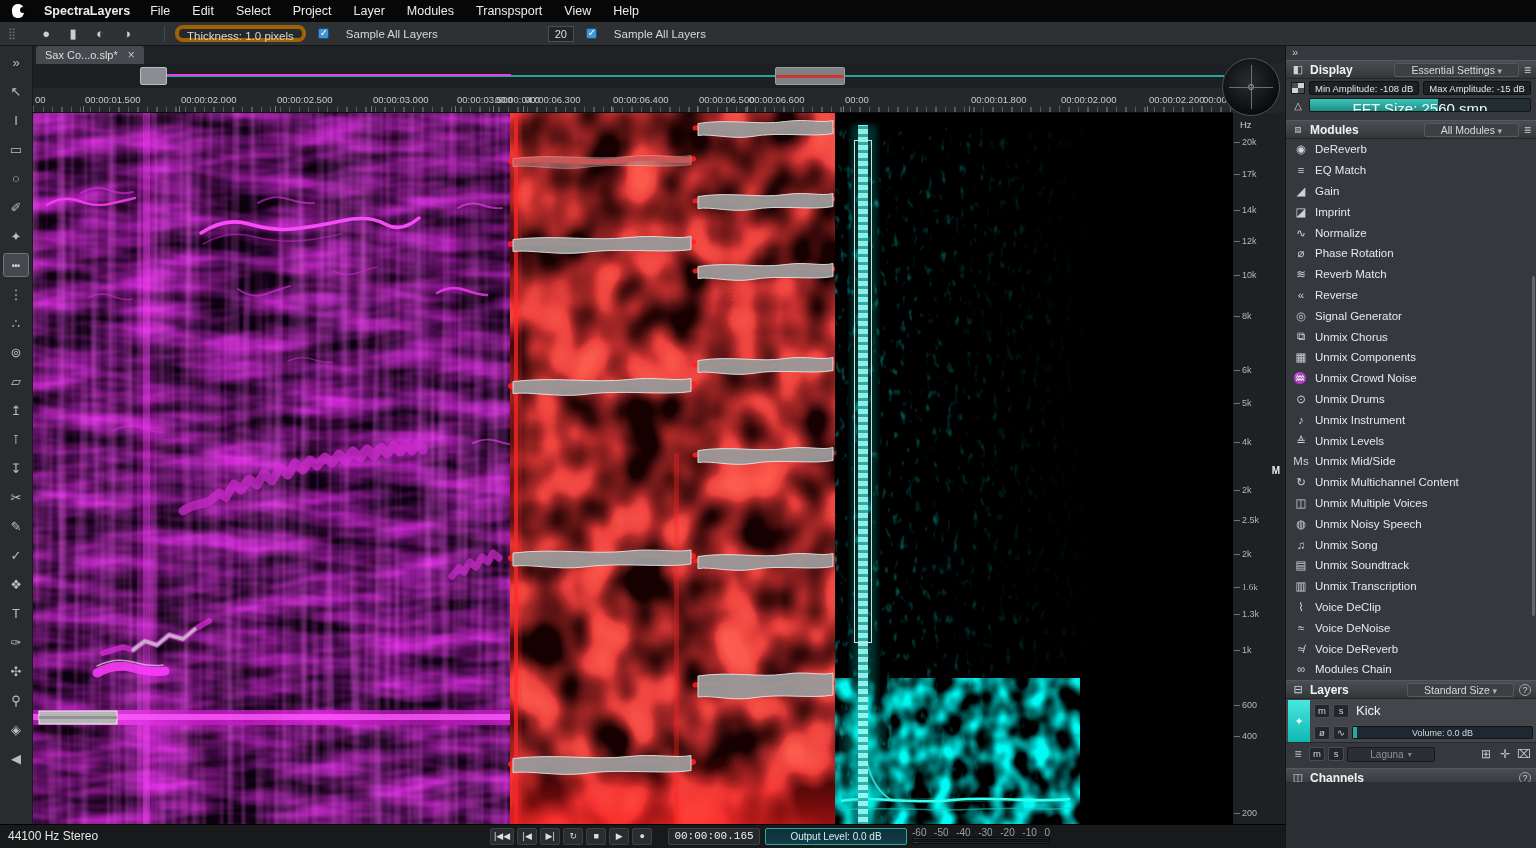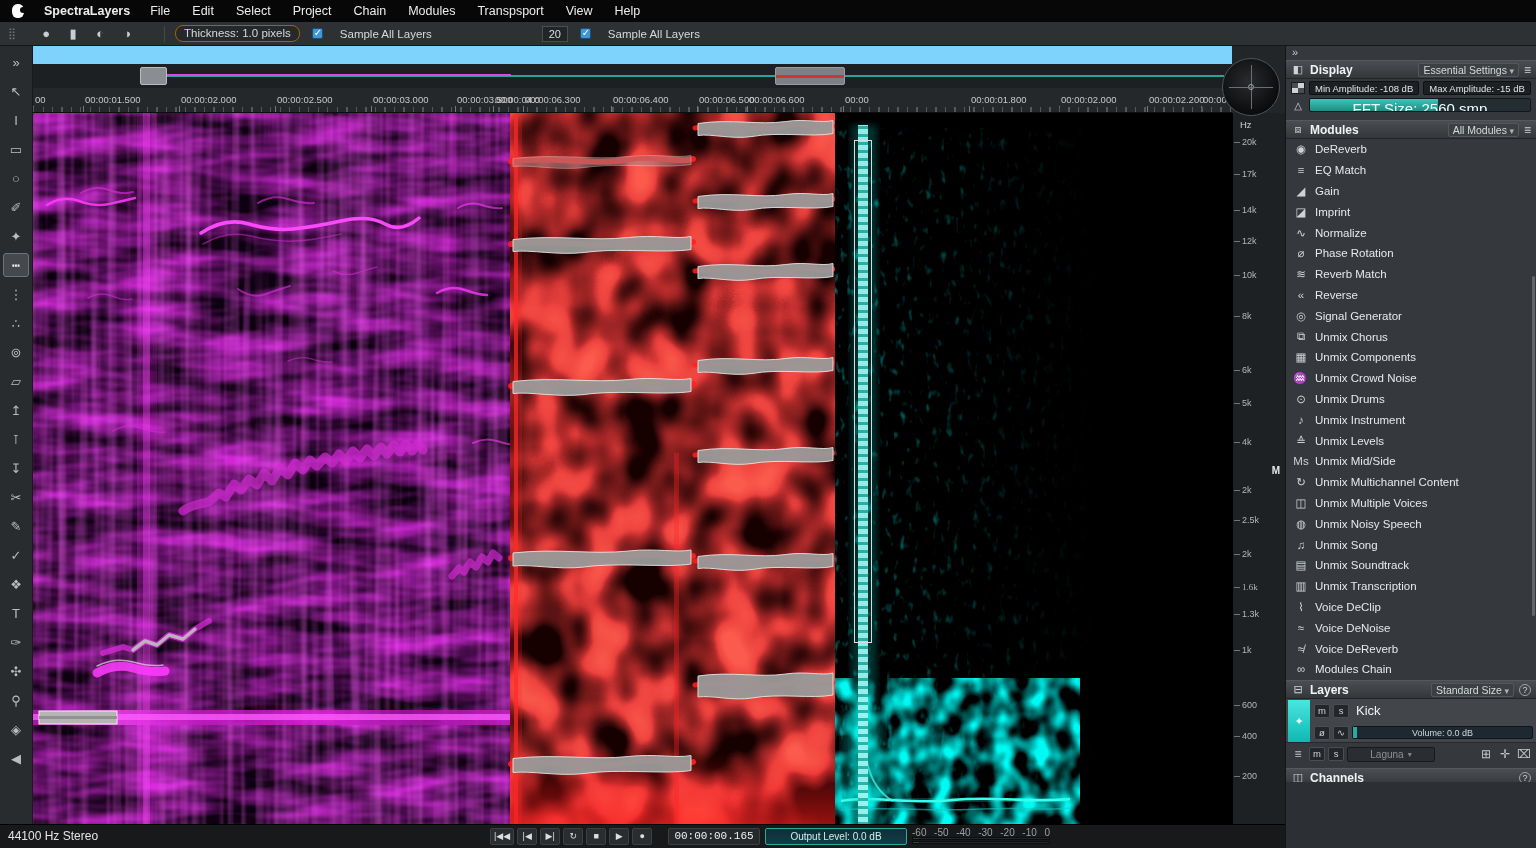--- a/index.html
+++ b/index.html
@@ -1,33 +1,33 @@
 <!DOCTYPE html>
 <html><head>
 <meta charset="utf-8">
 <style>
   * { margin:0; padding:0; box-sizing:border-box; }
   html,body { background:#000; }
   body { font-family:"Liberation Sans", sans-serif; }
-  #app { position:relative; width:1536px; height:848px; background:#7dd3fc; overflow:hidden; color:#ddd; }
+  #app { position:relative; width:1536px; height:848px; background:#84cc16; overflow:hidden; color:#ddd; }
 
   
   .menubar { position:absolute; top:0; left:0; right:0; height:22px; background:#070708; display:flex; align-items:center; padding:0 12px; gap:20px; font-size:12.5px; color:#ececec; z-index:20; }
   .apple { width:12px; height:14px; background:#fff; border-radius:45% 45% 42% 42%; position:relative; }
   .apple::before { content:""; position:absolute; right:-2px; top:3px; width:6px; height:6px; background:#070708; border-radius:50%; }
   .appname { font-weight:bold; }
   .menu-item { cursor:default; }
 
   
   .toolbar { position:absolute; top:22px; left:0; right:0; height:24px; background:#2e3134; border-bottom:1px solid #141618; display:flex; align-items:center; font-size:11.5px; color:#d8d8d8; padding-left:8px; z-index:15; }
   .grip { color:#6f7478; font-size:11px; letter-spacing:1px; margin-right:20px; }
   .brushes { display:flex; gap:9px; margin-right:18px; }
   .brush { width:18px; height:18px; text-align:center; line-height:18px; font-size:13px; color:#c9cdd1; }
   .vsep { width:1px; height:16px; background:#45484c; margin:0 10px; }
-  .thickbox { height:17px; line-height:15px; padding:0 8px; background:#26292b; border:1px solid #a16207; border-radius:8px; }
+  .thickbox { height:17px; line-height:15px; padding:0 8px; background:#26292b; border:4px solid #a16207; border-radius:8px; }
   .checkwrap { display:flex; align-items:center; margin-left:12px; }
   .checkbox { width:11px; height:11px; background:#3f97d4; border:1px solid #1c4f79; border-radius:2px; position:relative; }
   .checkbox::after { content:"✓"; position:absolute; left:1px; top:-2px; font-size:10px; color:#fff; }
   .checkwrap span.lab { margin-left:17px; }
   .tolinput { width:26px; height:16px; background:#222527; border:1px solid #4a4e52; color:#ddd; font-size:11px; text-align:center; margin-left:110px; font-family:"Liberation Sans",sans-serif; }
 
   
   .toolstrip { position:absolute; top:46px; left:0; width:33px; bottom:24px; background:#292c2f; border-right:1px solid #17191b; display:flex; flex-direction:column; align-items:center; padding-top:1px; z-index:10; }
   .tool { width:26px; height:24px; margin:2.5px 0; text-align:center; line-height:24px; font-size:13px; color:#b9bdc1; border:1px solid transparent; }
   .tool.active { background:#45494e; border:1px solid #6d737a; border-radius:3px; color:#eef1f3; }
@@ -67,21 +67,21 @@
   .freq-label::before { content:""; position:absolute; left:-8px; top:5px; width:6px; height:1px; background:#70757a; }
   .freq-marker { position:absolute; right:5px; top:352px; font-size:10px; font-weight:bold; color:#e8e8e8; }
 
   
   .rightpanel { position:absolute; top:46px; left:1285px; width:251px; height:802px; background:#35393d; border-left:1px solid #121416; font-size:11.5px; z-index:8; }
   .panel-expand { height:14px; color:#c5c9cd; font-size:11px; padding-left:6px; line-height:13px; }
   .phead { height:19px; background:linear-gradient(#4a4e52,#34373a); border-top:1px solid #55595d; border-bottom:1px solid #232527; display:flex; align-items:center; padding:0 5px; gap:5px; }
   .phead .picon { width:14px; text-align:center; color:#cfd3d7; font-size:11px; }
   .phead .ptitle { font-weight:bold; font-size:12px; color:#f0f2f4; }
   .phead .spring { flex:1; }
-  .phead .pselect { font-size:10.5px; color:#d5d9dc; background:#3c4043; border:1px solid #54585c; border-radius:2px; padding:0 4px; height:14px; line-height:13px; }
+  .phead .pselect { font-size:10.5px; color:#d5d9dc; background:#3c4043; border:1px solid #54585c; border-radius:2px; padding:0 16px; height:14px; line-height:13px; }
   .pselect::after { content:" ▾"; font-size:9px; color:#aeb2b6; }
   .i-menu::after { content:"≡"; color:#cfd3d7; font-size:12px; }
   .help { width:12px; height:12px; border:1px solid #9ea3a8; border-radius:50%; color:#cdd2d6; font-size:9px; line-height:11px; text-align:center; }
   .help::after { content:"?"; }
 
   .amp-row { display:flex; align-items:center; gap:4px; padding:2px 5px; }
   .i-checker { width:14px; height:12px; background:conic-gradient(#cfd3d7 0 25%, #4a4e52 0 50%, #cfd3d7 0 75%, #4a4e52 0); border:1px solid #191b1d; }
   .i-tri { width:14px; text-align:center; color:#cfd3d7; font-size:10px; }
   .ampbox { height:14px; line-height:13px; background:#1d2023; border:1px solid #0e1012; border-radius:2px; padding:0 5px; font-size:9.5px; color:#dfe3e6; white-space:nowrap; }
   .fft-row { display:flex; align-items:center; gap:4px; padding:1px 5px 3px 5px; }
@@ -129,21 +129,21 @@
 <div id="app">
 
   <div class="menubar">
     <span class="apple"></span>
     <span class="appname">SpectraLayers</span>
     <span id="menu-items" style="display:flex;gap:22px;">
         <div class="menu-item">File</div>
         <div class="menu-item">Edit</div>
         <div class="menu-item">Select</div>
         <div class="menu-item">Project</div>
-        <div class="menu-item">Chain</div>
+        <div class="menu-item">Layer</div>
         <div class="menu-item">Modules</div>
         <div class="menu-item">Transpsport</div>
         <div class="menu-item">View</div>
         <div class="menu-item">Help</div>
       </span>
   </div>
 
   <div class="toolbar">
     <span class="grip">⣿</span>
     <span class="brushes" id="brush-icons">
@@ -186,20 +186,26 @@
       <div class="tool">✓</div>
       <div class="tool">❖</div>
       <div class="tool">T</div>
       <div class="tool">✑</div>
       <div class="tool">✣</div>
       <div class="tool">⚲</div>
       <div class="tool">◈</div>
       <div class="tool">◀</div>
     </div>
 
+  <div class="tabbar">
+    <div class="tab">
+      <span>Sax Co...o.slp*</span>
+      <span class="close">×</span>
+    </div>
+  </div>
 
   <div class="navbar">
     <div class="nav-line-teal"></div>
     <div class="nav-line-mag"></div>
     <div class="nav-handle"></div>
     <div class="nav-handle2"></div>
   </div>
 
   <div class="ruler" id="ruler-ticks">
       <div class="tick" style="left: 2px;">00</div>
@@ -398,21 +404,21 @@
       <div class="freq-label" style="top: 285px; text-align: center;">5k</div>
       <div class="freq-label" style="top: 324px;">4k</div>
       <div class="freq-label" style="top: 372px;">2k</div>
       <div class="freq-label" style="top: 402px;">2.5k</div>
       <div class="freq-label" style="top: 436px;">2k</div>
       <div class="freq-label" style="top: 469px; font-family: Liberation Serif, serif;">1.6k</div>
       <div class="freq-label" style="top: 496px;">1.3k</div>
       <div class="freq-label" style="top: 532px;">1k</div>
       <div class="freq-label" style="top: 587px;">600</div>
       <div class="freq-label" style="top: 618px;">400</div>
-      <div class="freq-label" style="top: 658px;">200</div>
+      <div class="freq-label" style="top: 695px;">200</div>
     </div>
 
   <div class="rightpanel">
     <div class="panel-expand">»</div>
 
     <div class="phead">
       <span class="picon">◧</span>
       <span class="ptitle">Display</span>
       <span class="spring"></span>
       <span class="pselect">Essential Settings</span>

